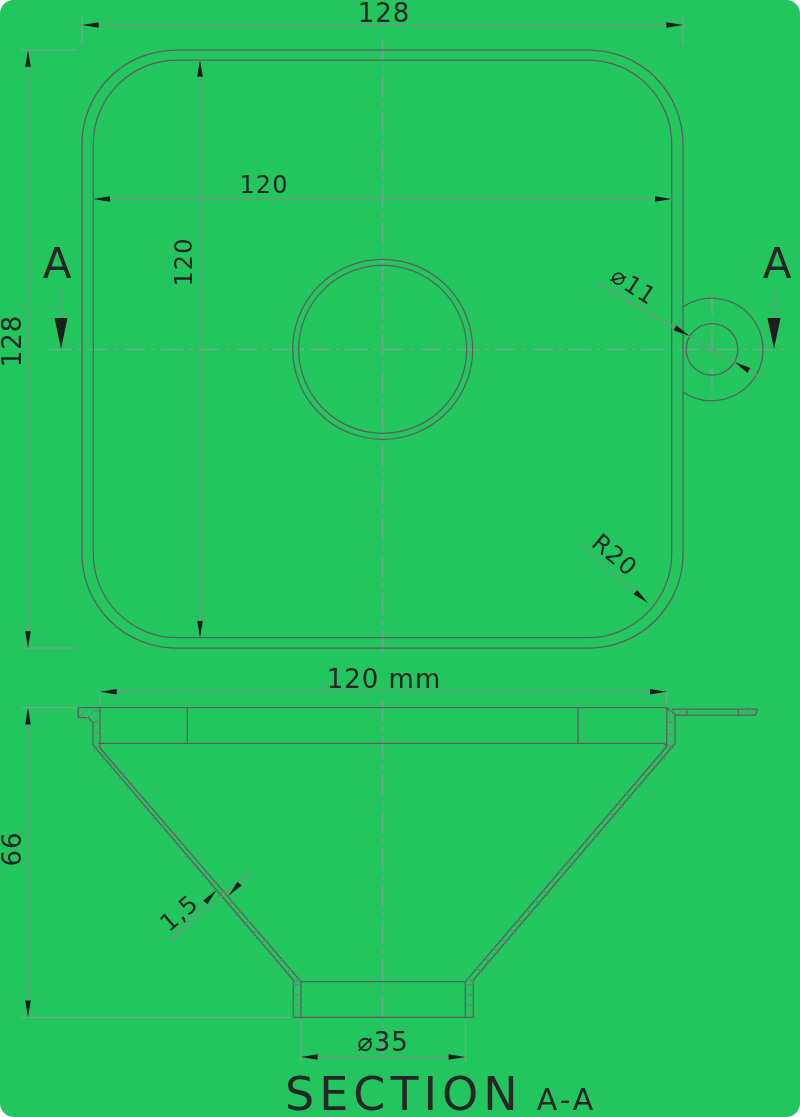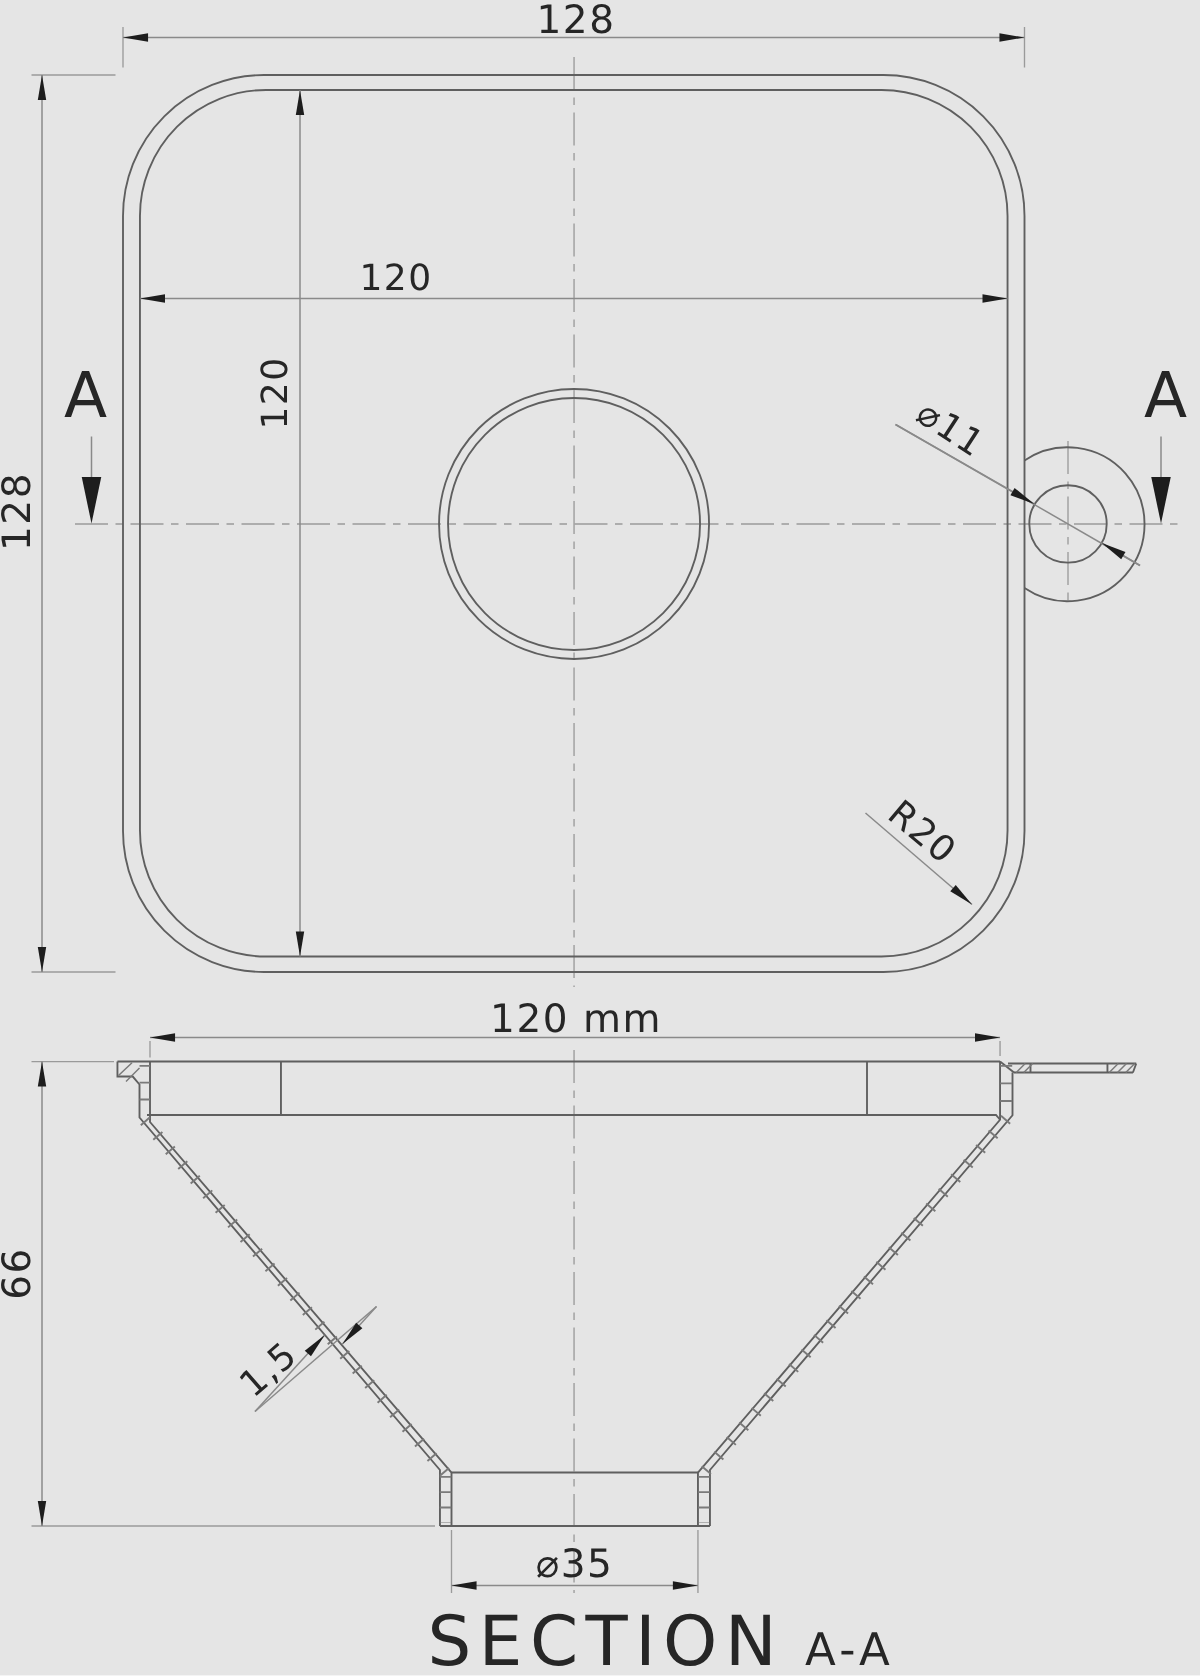--- a/index.html
+++ b/index.html
@@ -1,17 +1,17 @@
 <!DOCTYPE html>
 <html><head>
 <meta charset="utf-8">
 <style>
   html,body{margin:0;padding:0;background:#ffffff;}
-  .page{position:relative;width:800px;height:1117px;background:#e5e5e5;overflow:hidden;
-        font-family:"DejaVu Sans",sans-serif;}
+  .page{position:relative;width:800px;height:1117px;background:#22c55e;overflow:hidden;
+        font-family:"DejaVu Sans",sans-serif;border-radius:14px;}
   svg{display:block;}
   .dimtext{fill:#262626;font-size:26px;letter-spacing:1px;}
   .dimtext-sm{fill:#262626;font-size:24px;letter-spacing:1px;}
   .biglabel{fill:#262626;font-size:42px;}
   .title{fill:#262626;font-size:46px;letter-spacing:5px;}
   .title-sm{font-size:30px;letter-spacing:3px;}
   .geo{stroke:#5f5f5f;stroke-width:1.25;fill:none;}
   .dim{stroke:#8a8a8a;stroke-width:1;fill:none;}
   .ext{stroke:#9a9a9a;stroke-width:0.9;fill:none;}
   .cl{stroke:#9b9b9b;stroke-width:0.9;fill:none;stroke-dasharray:22 5 5 5;}

